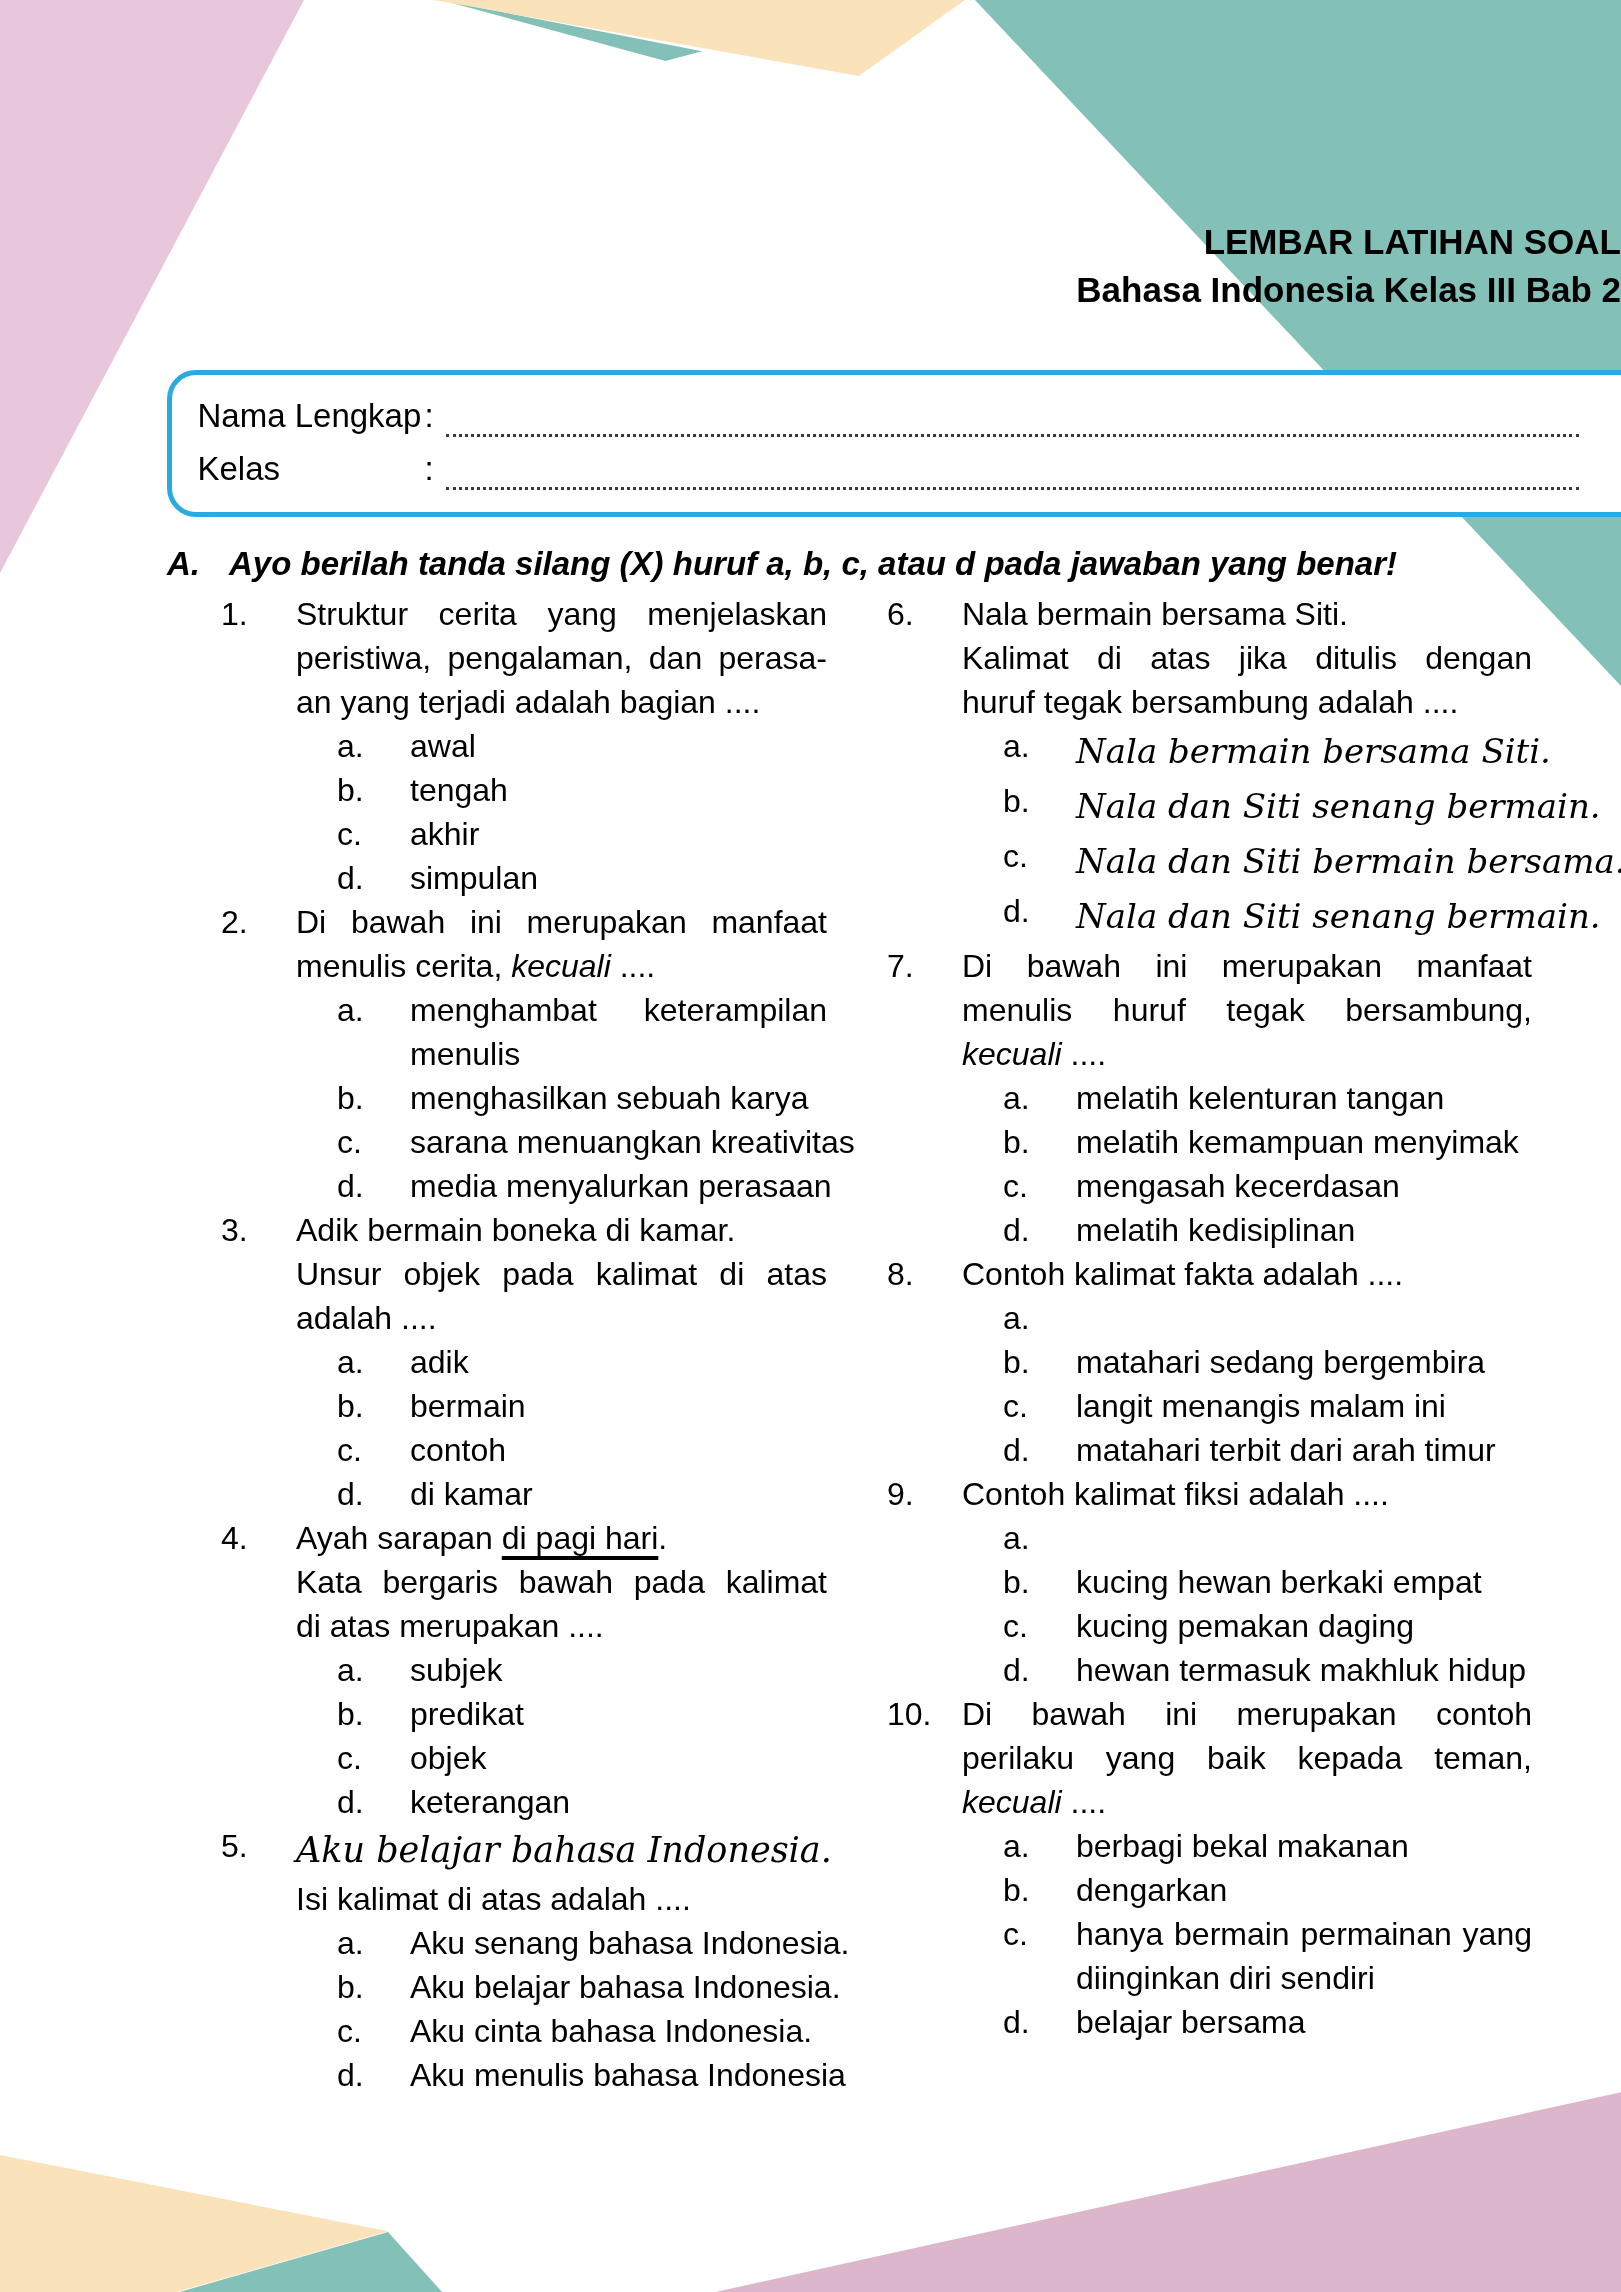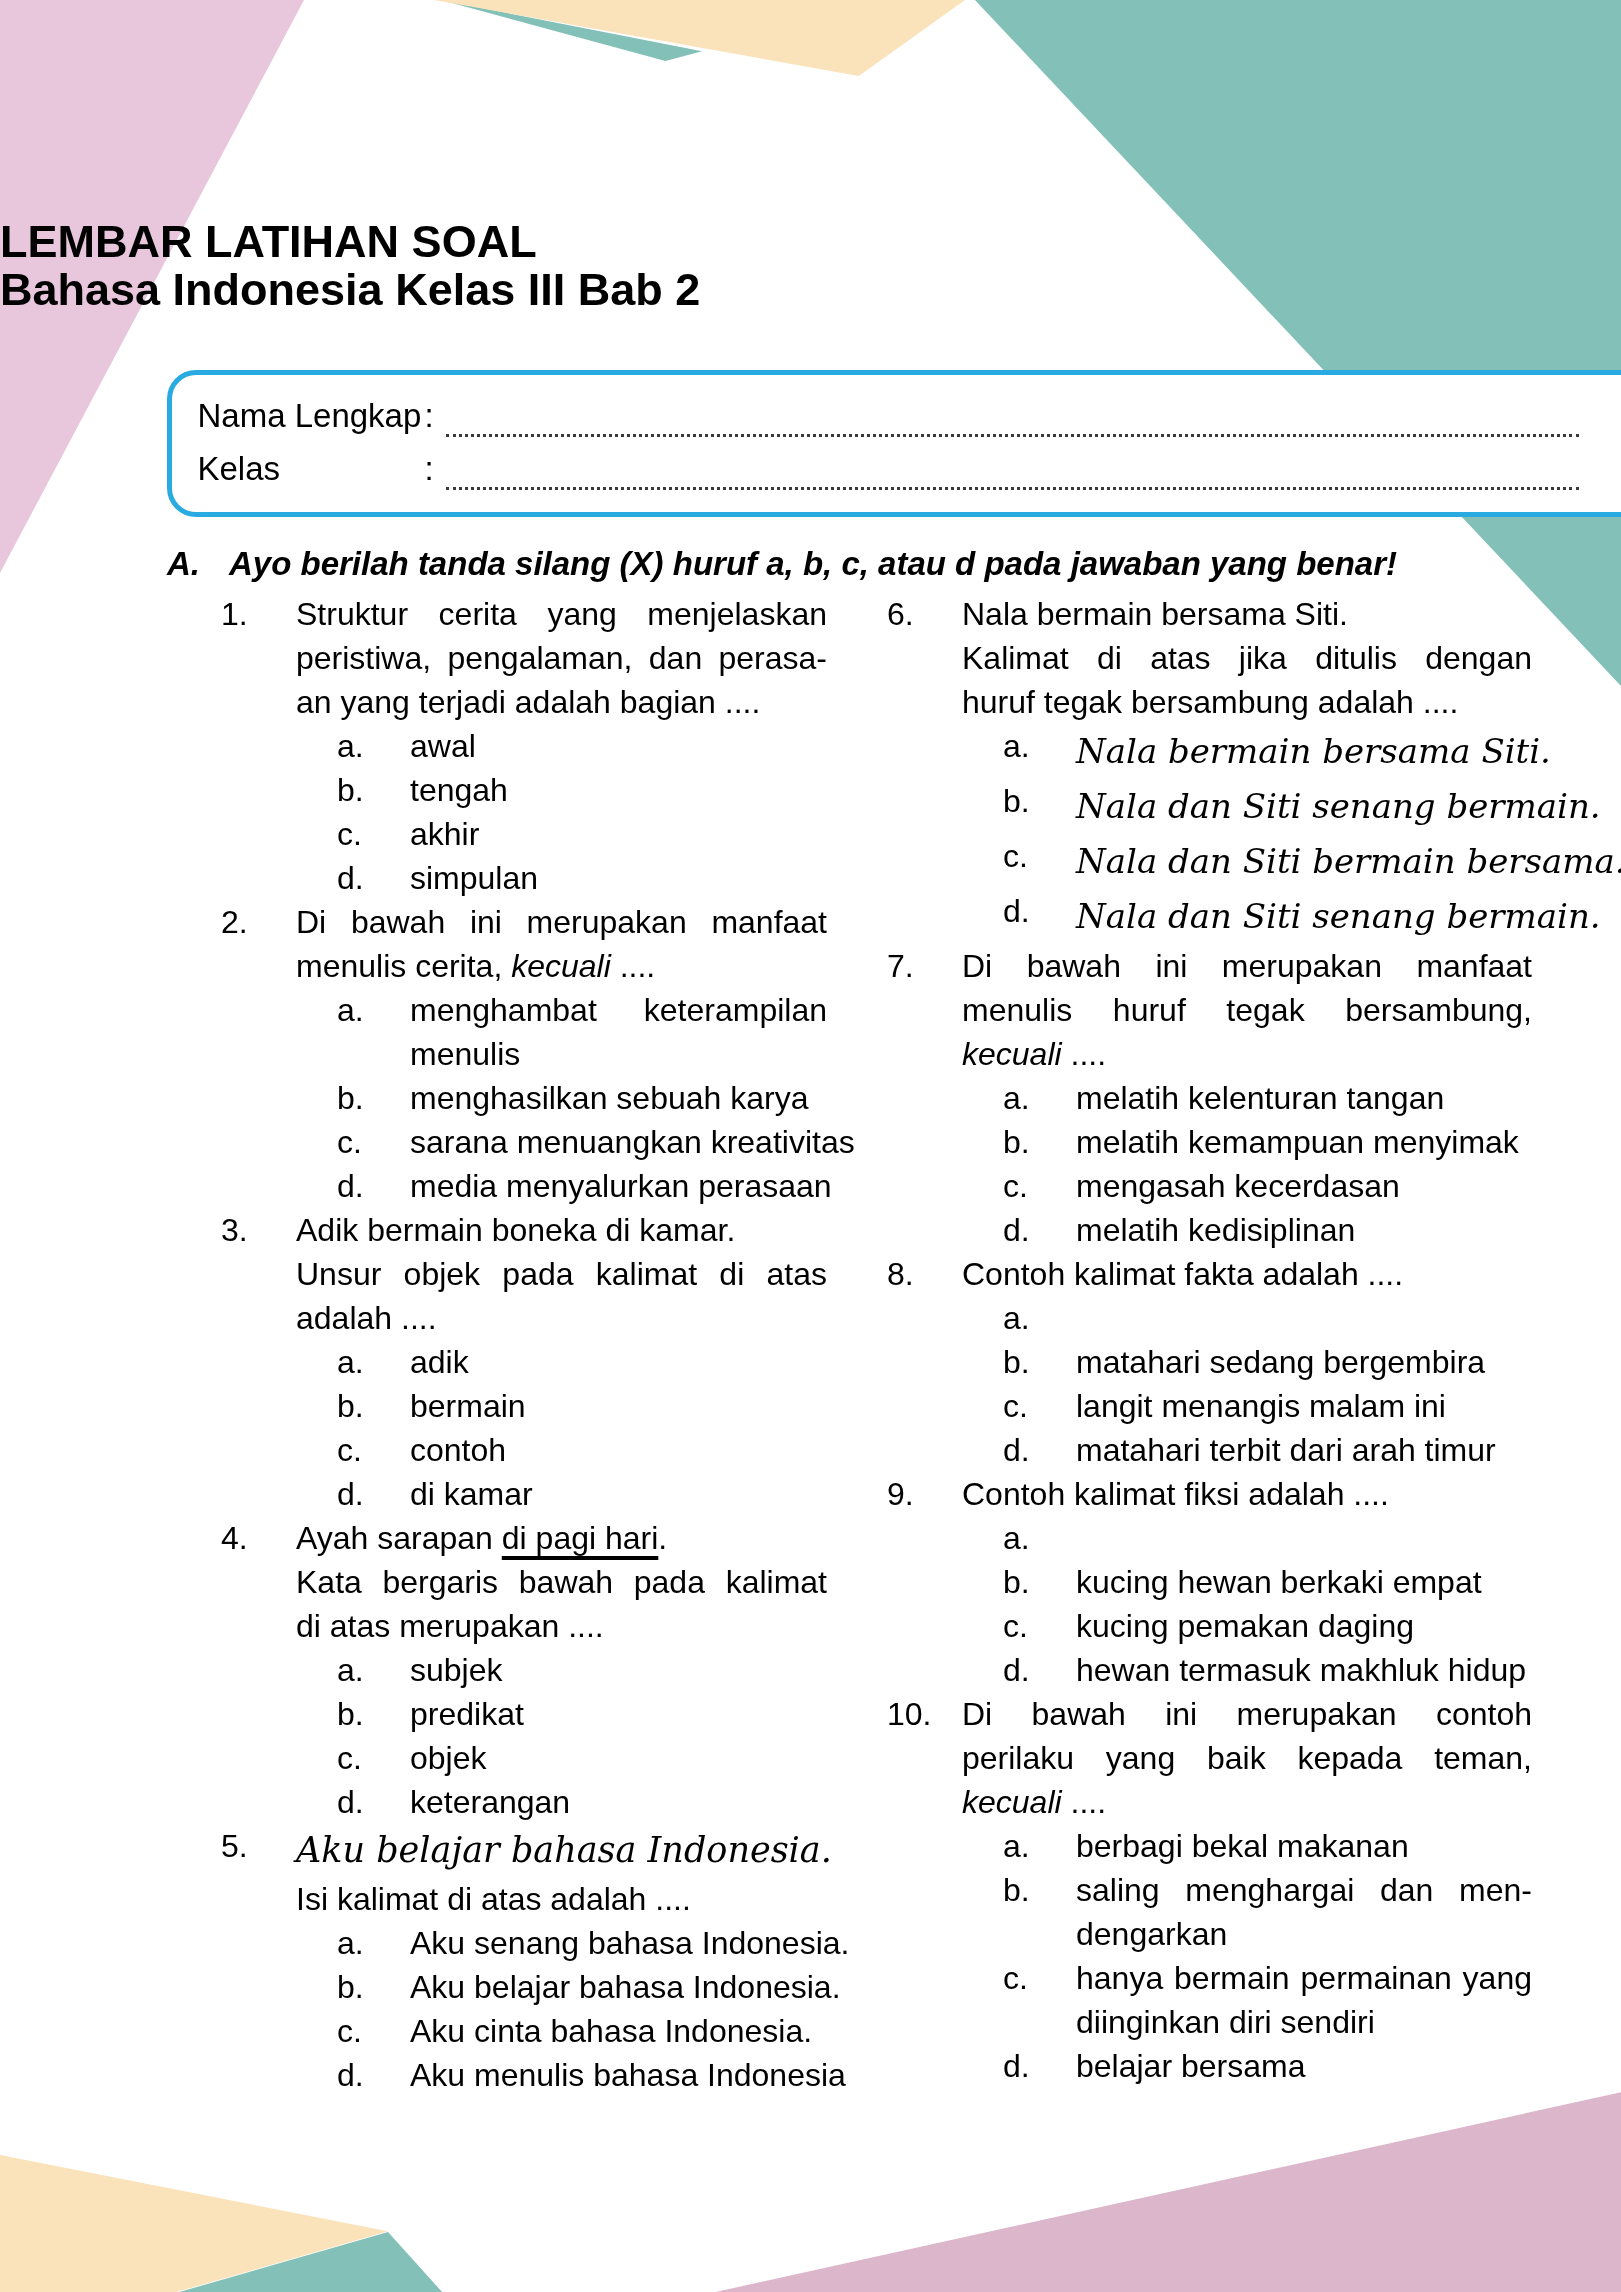--- a/index.html
+++ b/index.html
@@ -17,22 +17,22 @@
     clip-path:polygon(0 0,100% 0,80% 100%);}
   .teal-tr{left:975px;top:0;width:646px;height:686px;background:var(--teal);
     clip-path:polygon(0 0,100% 0,100% 100%);}
   .peach-bl{left:0;top:2155px;width:388px;height:137px;background:var(--peach);
     clip-path:polygon(0 0,100% 55.7%,45.5% 100%,0 100%);}
   .teal-bl{left:176px;top:2232px;width:267px;height:61px;background:var(--teal);
     clip-path:polygon(79.4% 0,100% 100%,0 100%);}
   .pink-br{left:711px;top:2092px;width:911px;height:201px;background:var(--pink2);
     clip-path:polygon(100% 0,100% 100%,0 100%);}
   
-  .header{position:absolute;top:218px;left:0;width:100%;text-align:left;
-    font-weight:bold;font-size:45px;line-height:48px;}
+  .header{position:absolute;top:218px;left:0;width:100%;text-align:right;
+    font-weight:bold;font-size:35px;line-height:48px;}
   
   .idbox{position:absolute;left:167px;top:370px;width:1564px;height:147px;
     border:5.9px solid var(--blue);border-radius:29px;box-sizing:border-box;
     padding:21.6px 147px 0 25.5px;background:#fff;}
   .idrow{display:flex;height:53px;font-size:33px;align-items:flex-start;}
   .idlabel{width:227px;flex-shrink:0;}
   .idcolon{width:19.6px;flex-shrink:0;}
   .dots{flex:1;border-bottom:3.9px dotted #3a3a3a;height:37px;margin-left:2px;}
   
   .secA{position:absolute;left:167px;top:545px;width:1313px;
@@ -380,21 +380,20 @@
           <div class="line"><span class="i">kecuali</span><span> ....</span></div>
           <div class="opt">
             <div class="olabel">a.</div>
             <div class="obody">
               <div class="line">berbagi bekal makanan</div>
             </div>
           </div>
           <div class="opt">
             <div class="olabel">b.</div>
             <div class="obody">
-              <div class="line j">saling menghargai dan men-</div>
               <div class="line">dengarkan</div>
             </div>
           </div>
           <div class="opt">
             <div class="olabel">c.</div>
             <div class="obody">
               <div class="line j">hanya bermain permainan yang</div>
               <div class="line">diinginkan diri sendiri</div>
             </div>
           </div>

